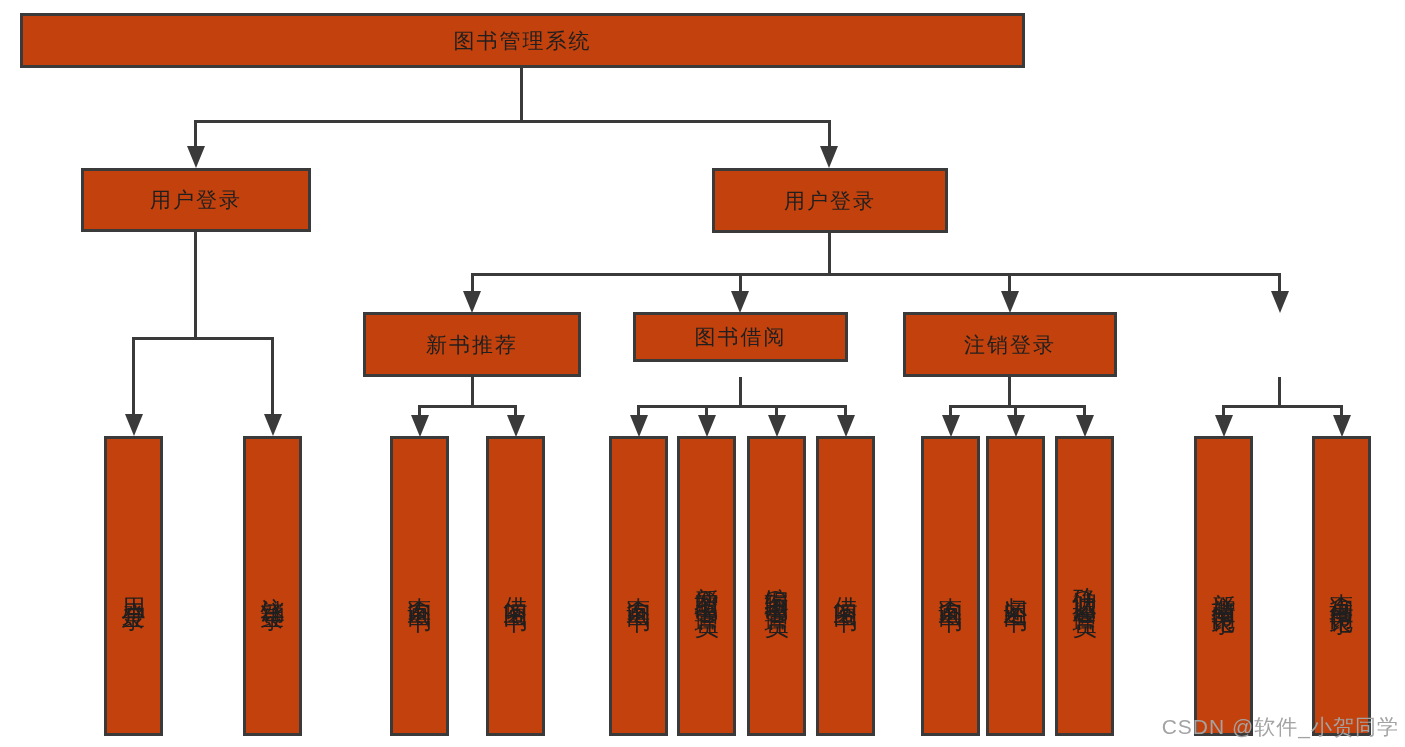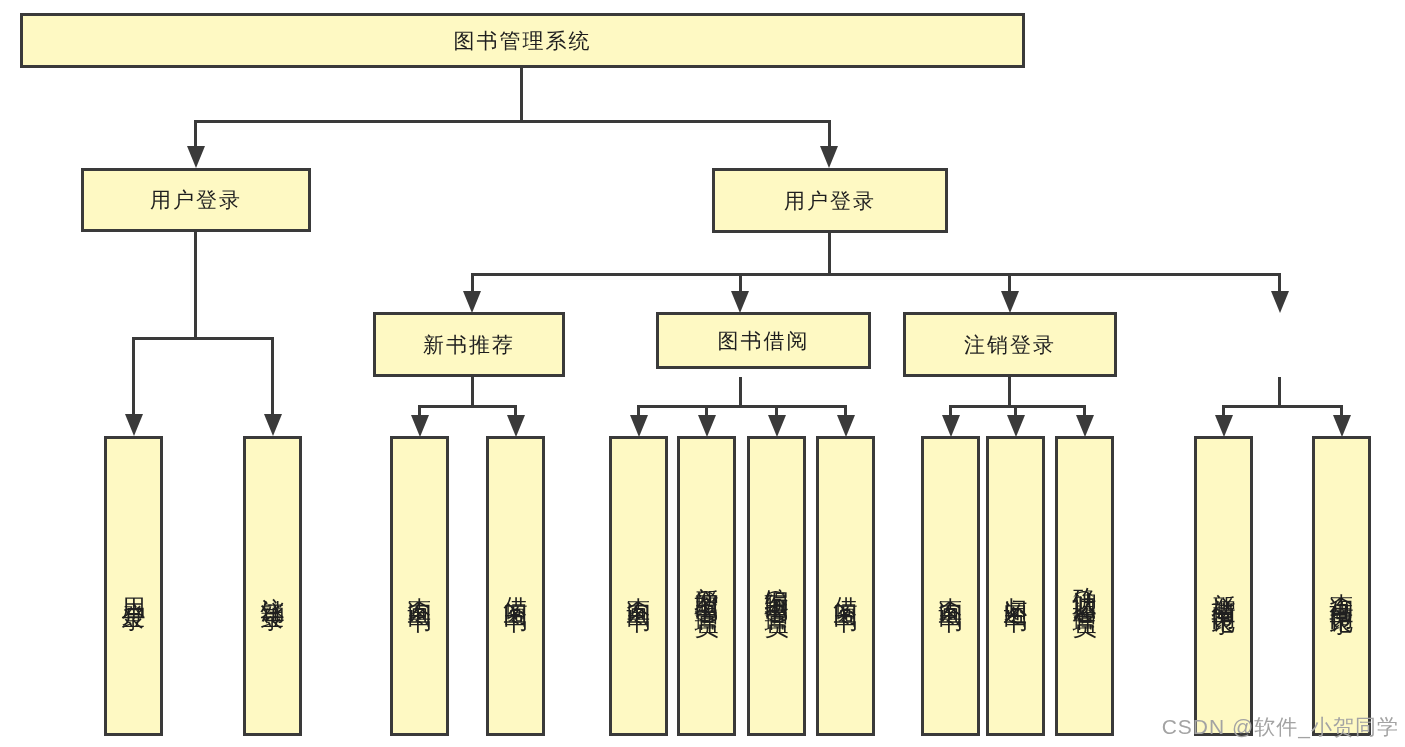--- a/index.html
+++ b/index.html
@@ -11,21 +11,21 @@
     position:relative;
     width:1405px;height:747px;
     background:#ffffff;
     overflow:hidden;
     font-family:"Liberation Sans","DejaVu Sans",sans-serif;
     color:var(--text);
   }
   .box{
     position:absolute;
     box-sizing:border-box;
-    background:#fef9c3;
+    background:#c2410c;
     border:3px solid var(--line);
     display:flex;align-items:center;justify-content:center;
     z-index:2;
   }
   .hlabel{font-size:21px;letter-spacing:2px;white-space:nowrap;}
   .vlabel{
     writing-mode:vertical-rl;
     text-orientation:mixed;
     white-space:nowrap;
     font-size:24px;
@@ -119,24 +119,24 @@
     <span class="hlabel">图书管理系统</span>
   </div>
 
   <div class="box" style="left:81px;top:168px;width:230px;height:64px;">
     <span class="hlabel">用户登录</span>
   </div>
   <div class="box" style="left:712px;top:168px;width:236px;height:65px;">
     <span class="hlabel">用户登录</span>
   </div>
 
-  <div class="box" style="left:373px;top:312px;width:192px;height:65px;">
+  <div class="box" style="left:363px;top:312px;width:218px;height:65px;">
     <span class="hlabel">新书推荐</span>
   </div>
-  <div class="box" style="left:633px;top:312px;width:215px;height:57px;margin-left:23px;">
+  <div class="box" style="left:633px;top:312px;width:215px;height:50px;">
     <span class="hlabel">图书借阅</span>
   </div>
   <div class="box" style="left:903px;top:312px;width:214px;height:65px;">
     <span class="hlabel">注销登录</span>
   </div>
 
   <div class="box" style="left:104px;top:436px;width:59px;height:300px;">
     <span class="vlabel">用户登录</span>
   </div>
   <div class="box" style="left:243px;top:436px;width:59px;height:300px;">

